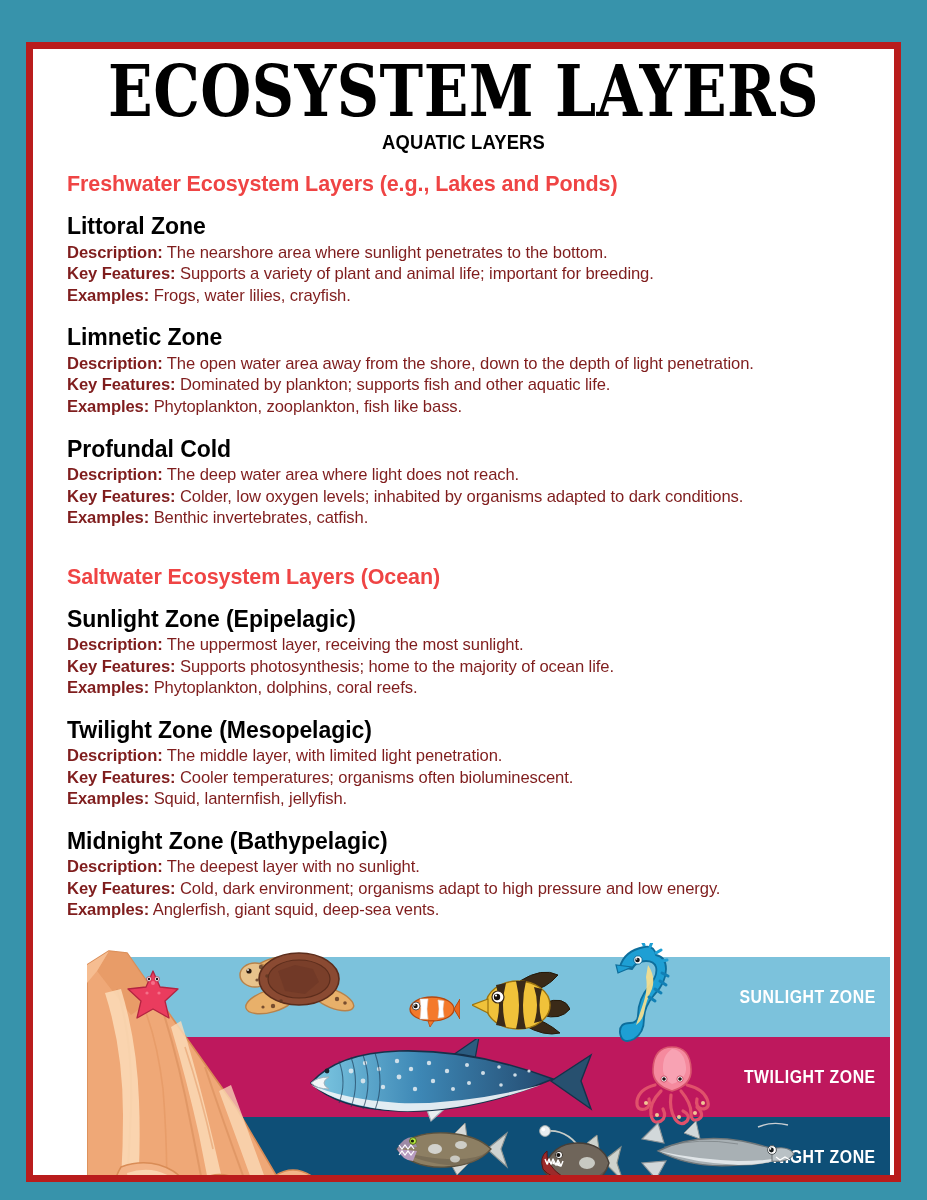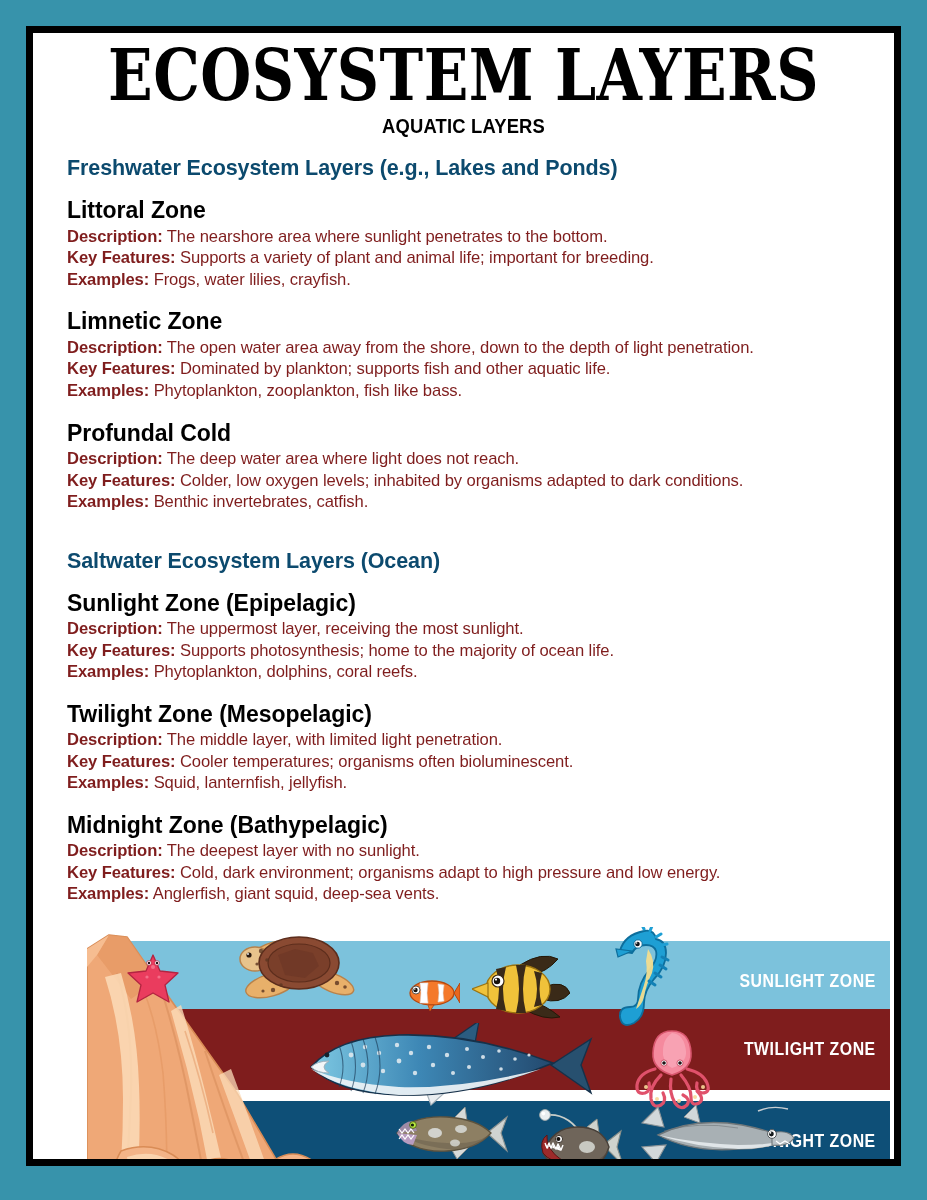--- a/index.html
+++ b/index.html
@@ -21,23 +21,24 @@
     height: 1200px;
     background: #3793ab;
     box-sizing: border-box;
     padding: 26px 26px 34px 26px;
   }
   .sheet {
     position: relative;
     width: 100%;
     height: 100%;
     background: #ffffff;
-    border: 7px solid #000000;
+    border: 7px solid #b91c1c;
     box-sizing: border-box;
     overflow: hidden;
+    margin-top: 16px;
   }
   .sheet-inner {
     position: relative;
     width: 100%;
     height: 100%;
     box-sizing: border-box;
     padding: 0 22px;
   }
 
   
@@ -62,21 +63,21 @@
     font-weight: 700;
     letter-spacing: 0.2px;
     color: #000000;
     transform: scaleX(0.92);
   }
 
   .section-head {
     margin: 18px 0 0 12px;
     font-size: 21.5px;
     font-weight: 700;
-    color: #0c4a6e;
+    color: #ef4444;
     letter-spacing: -0.1px;
   }
   .section-head.salt { margin-top: 36px; }
 
   .zone-block { margin: 17px 0 0 12px; }
   .zone-block.first { margin-top: 15px; }
 
   .zone-name {
     font-size: 23px;
     font-weight: 700;
@@ -111,21 +112,21 @@
   .band {
     position: absolute;
     left: 0;
     width: 100%;
     height: 80.5px;
     display: flex;
     align-items: center;
     justify-content: flex-end;
   }
   .band.b1 { top: 0;     background: #7cc2dc; }
-  .band.b2 { top: 68px;  background: #7f1d1d; text-align: center; }
+  .band.b2 { top: 80px;  background: #be185d; text-align: center; }
   .band.b3 { top: 160px; background: #0e4f77; }
   .band-label {
     color: #ffffff;
     font-weight: 700;
     font-size: 18px;
     letter-spacing: 0.6px;
     padding-right: 16px;
     transform: scaleX(0.88);
     transform-origin: right center;
     white-space: nowrap;

